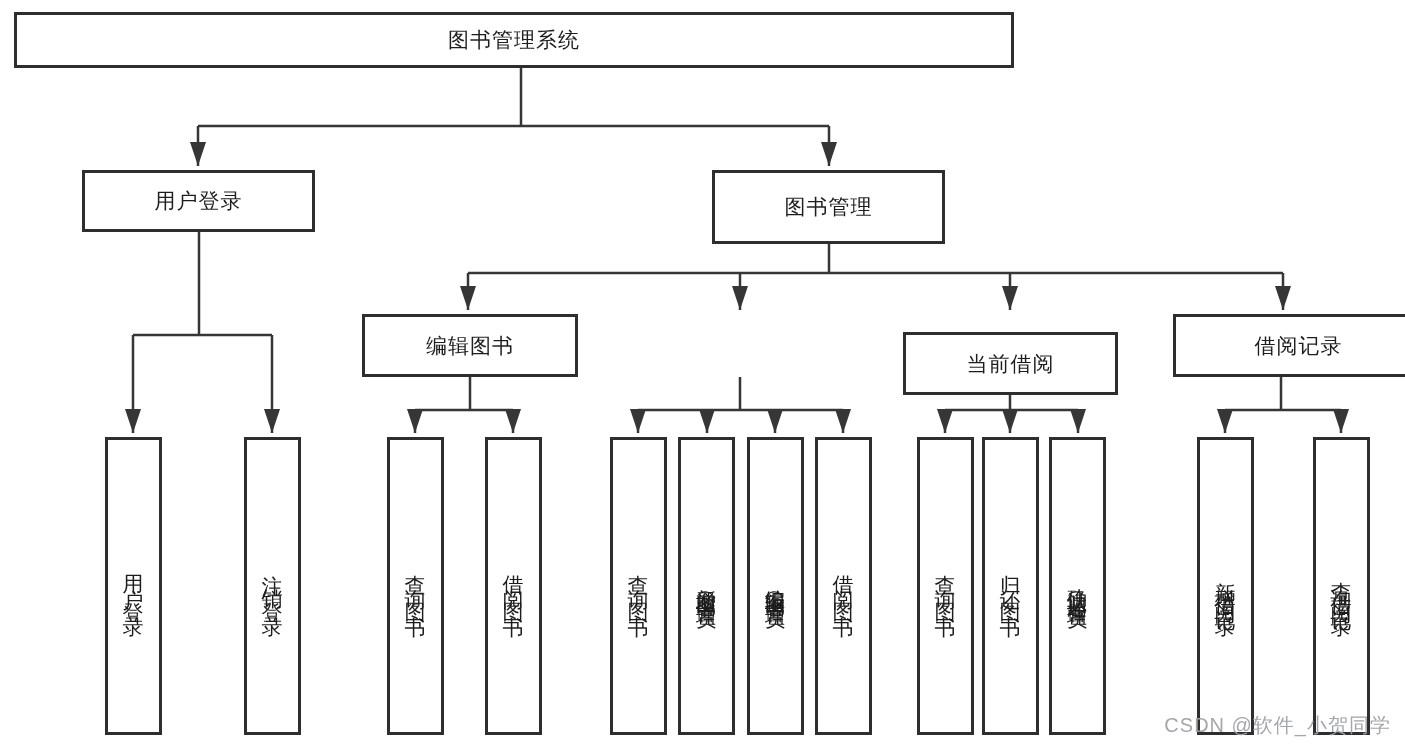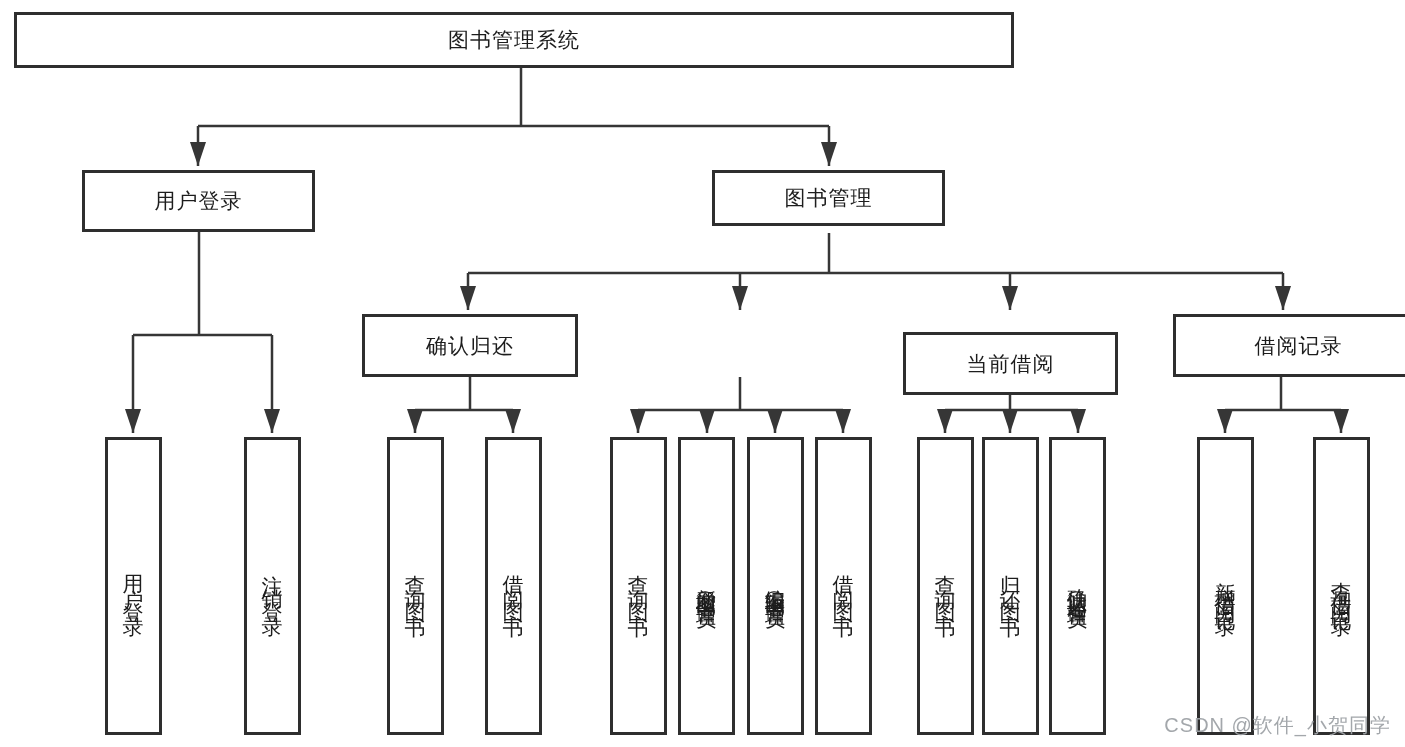--- a/index.html
+++ b/index.html
@@ -106,23 +106,23 @@
       <path d="M1010,410 V433" marker-end="url(#arrow)"></path>
       <path d="M1078,410 V433" marker-end="url(#arrow)"></path>
       <path d="M1225,410 V433" marker-end="url(#arrow)"></path>
       <path d="M1341,410 V433" marker-end="url(#arrow)"></path>
     </g>
   </svg>
 
   <div class="hbox" style="left:14px; top:12px; width:1000px; height:56px;">图书管理系统</div>
 
   <div class="hbox" style="left:82px; top:170px; width:233px; height:62px;">用户登录</div>
-  <div class="hbox" style="left:712px; top:170px; width:233px; height:56px;">图书管理</div>
+  <div class="hbox" style="left:712px; top:170px; width:233px; height:74px;">图书管理</div>
 
-  <div class="hbox" style="left:362px; top:314px; width:216px; height:63px;">确认归还</div>
+  <div class="hbox" style="left:362px; top:314px; width:216px; height:63px;">编辑图书</div>
   <div class="hbox" style="left:903px; top:332px; width:215px; height:63px;">当前借阅</div>
   <div class="hbox" style="left:1173px; top:314px; width:251px; height:63px;">借阅记录</div>
 
   <div class="vbox sp-lg" style="left:105px;">用户登录</div>
   <div class="vbox sp-lg" style="left:244px;">注销登录</div>
 
   <div class="vbox sp-lg" style="left:387px;">查询图书</div>
   <div class="vbox sp-lg" style="left:485px;">借阅图书</div>
 
   <div class="vbox sp-lg" style="left:610px;">查询图书</div>

